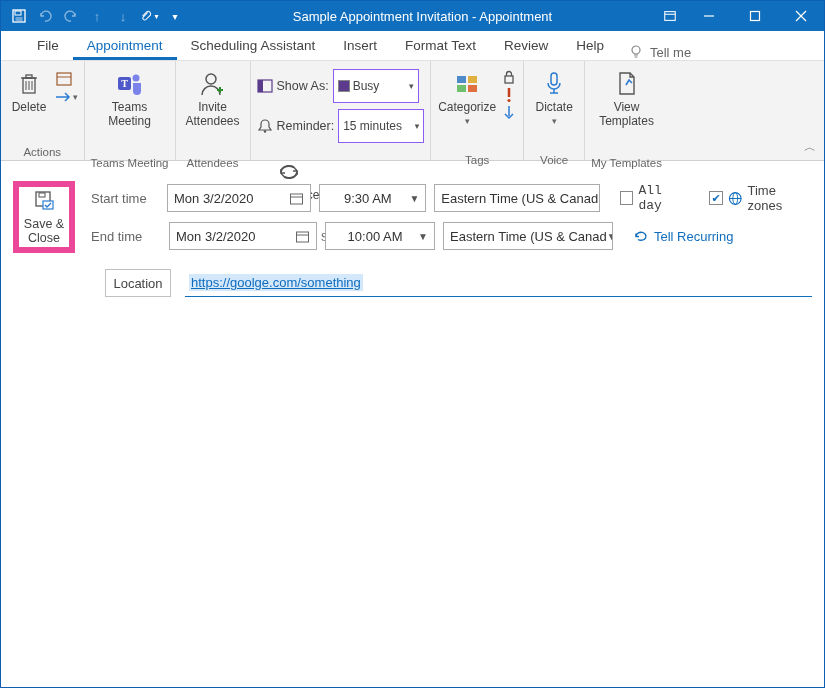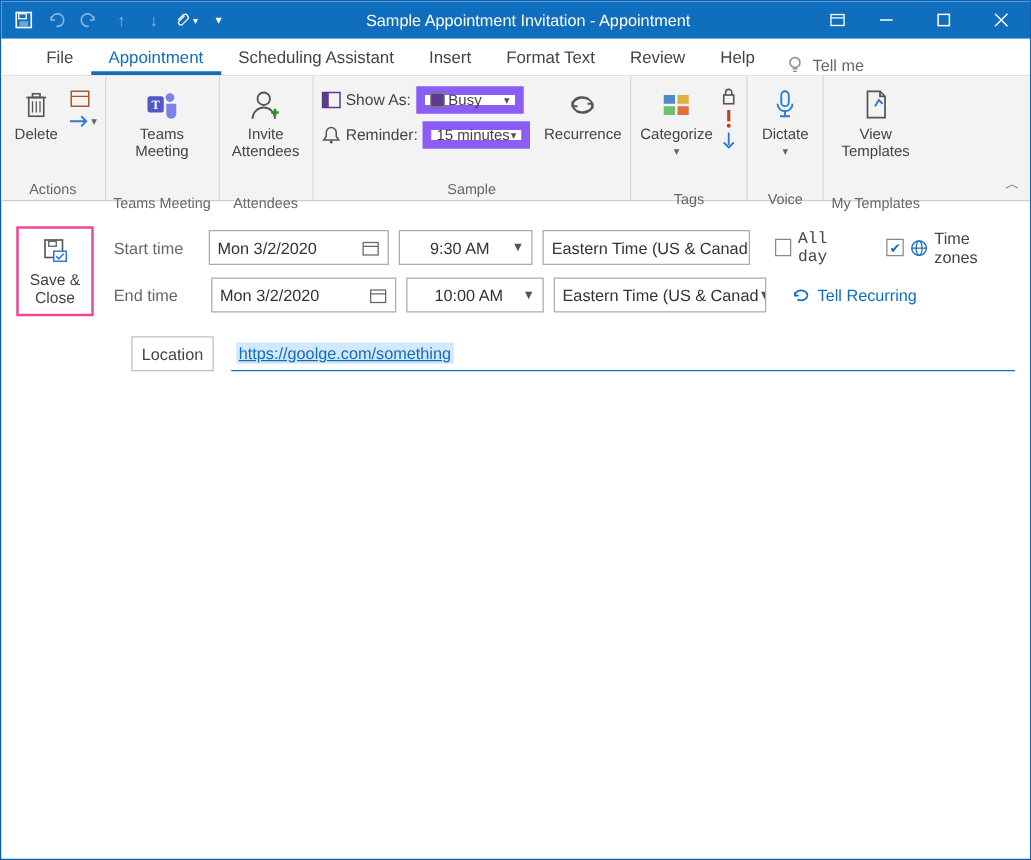--- a/index.html
+++ b/index.html
@@ -70,28 +70,28 @@
   }
   .group-content { display:flex; align-items:flex-start; flex:1; gap:4px; padding-top:2px;}
   .group-label { font-size: 11.5px; color:#666; padding-bottom:2px;margin-top:26px; }
 
   .big-btn { display:flex; flex-direction:column; align-items:center; width:56px; padding:2px; cursor:pointer; text-align:center; line-height:1.15; font-size:12px; color:#444;}
   .big-btn .iconbox { height: 34px; display:flex; align-items:center; justify-content:center;}
   .small-chev { font-size:9px; color:#666; margin-top:1px;}
 
   .opt-col { display:flex; flex-direction:column; gap:6px; padding-top:4px;}
   .opt-row { display:flex; align-items:center; gap:4px; font-size:12.5px; color:#444;}
-  .mini-combo { height:22px; border:7px solid #8b5cf6; background:#fff; display:flex; align-items:center; padding:4px 4px; font-size:12px; color:#444; min-width:86px; justify-content:space-between;}
+  .mini-combo { height:22px; border:1px solid #8b5cf6; background:#fff; display:flex; align-items:center; padding:16px 4px; font-size:12px; color:#444; min-width:86px; justify-content:space-between;}
   .mini-combo .dd { font-size:9px; color:#555;}
 
   .collapse-chev { position:absolute; bottom:4px; right:8px; color:#666; font-size:12px; cursor:pointer;}
 
   
   .form-area { position:relative; padding: 20px 12px 0 12px; display:flex; align-items:flex-start; gap:16px;}
-  .save-close-btn { width:62px; height:72px; border:2px solid #ec4899; display:flex; flex-direction:column; align-items:center; justify-content:center; gap:6px; cursor:pointer; font-size:12.5px; color:#444; text-align:center;}
+  .save-close-btn { width:62px; height:72px; border:6px solid #ec4899; display:flex; flex-direction:column; align-items:center; justify-content:center; gap:6px; cursor:pointer; font-size:12.5px; color:#444; text-align:center;}
   
   .form-grid { flex:1; }
   .form-row { display:flex; align-items:center; height:34px; gap:8px; }
   .fld-label { width:70px; text-align:left; font-size:13px; color:#666;}
   .title-text-big { font-size:21px; color:#262626; }
   
   .date-field, .time-field, .tz-field {
     height:28px; border:1px solid #ababab; background:#fff; display:flex; align-items:center; padding: 0 6px; font-size:13px; color:#333;
   }
   .date-field { width:148px; justify-content:space-between;}
@@ -253,21 +253,21 @@
               <line x1="17" y1="19" x2="23" y2="19" stroke="#2e8b2e" stroke-width="2"></line>
             </svg>
         </div>
         <span style="white-space:pre-line;">Invite Attendees</span>
       </div>
     </div>
     <div class="group-label">Attendees</div>
   </div>
 
   <div class="group" style="flex-direction:column;">
-    <div class="group-content" style="gap:10px;">
+    <div class="group-content" style="gap:10px;flex-direction:column;">
       <div class="opt-col">
         <div class="opt-row">
           <svg width="16" height="16" viewBox="0 0 16 16">
               <rect x="1" y="2" width="14" height="12" fill="none" stroke="#5b3b8c" stroke-width="1.2"></rect>
               <rect x="1" y="2" width="5" height="12" fill="#5b3b8c"></rect>
             </svg>
           <span>Show As:</span>
           <div class="mini-combo">
             <span style="display:flex;align-items:center;gap:3px;">
                 <span style="width:12px;height:12px;background:#5b3b8c;border:1px solid #888;display:inline-block;"></span>

